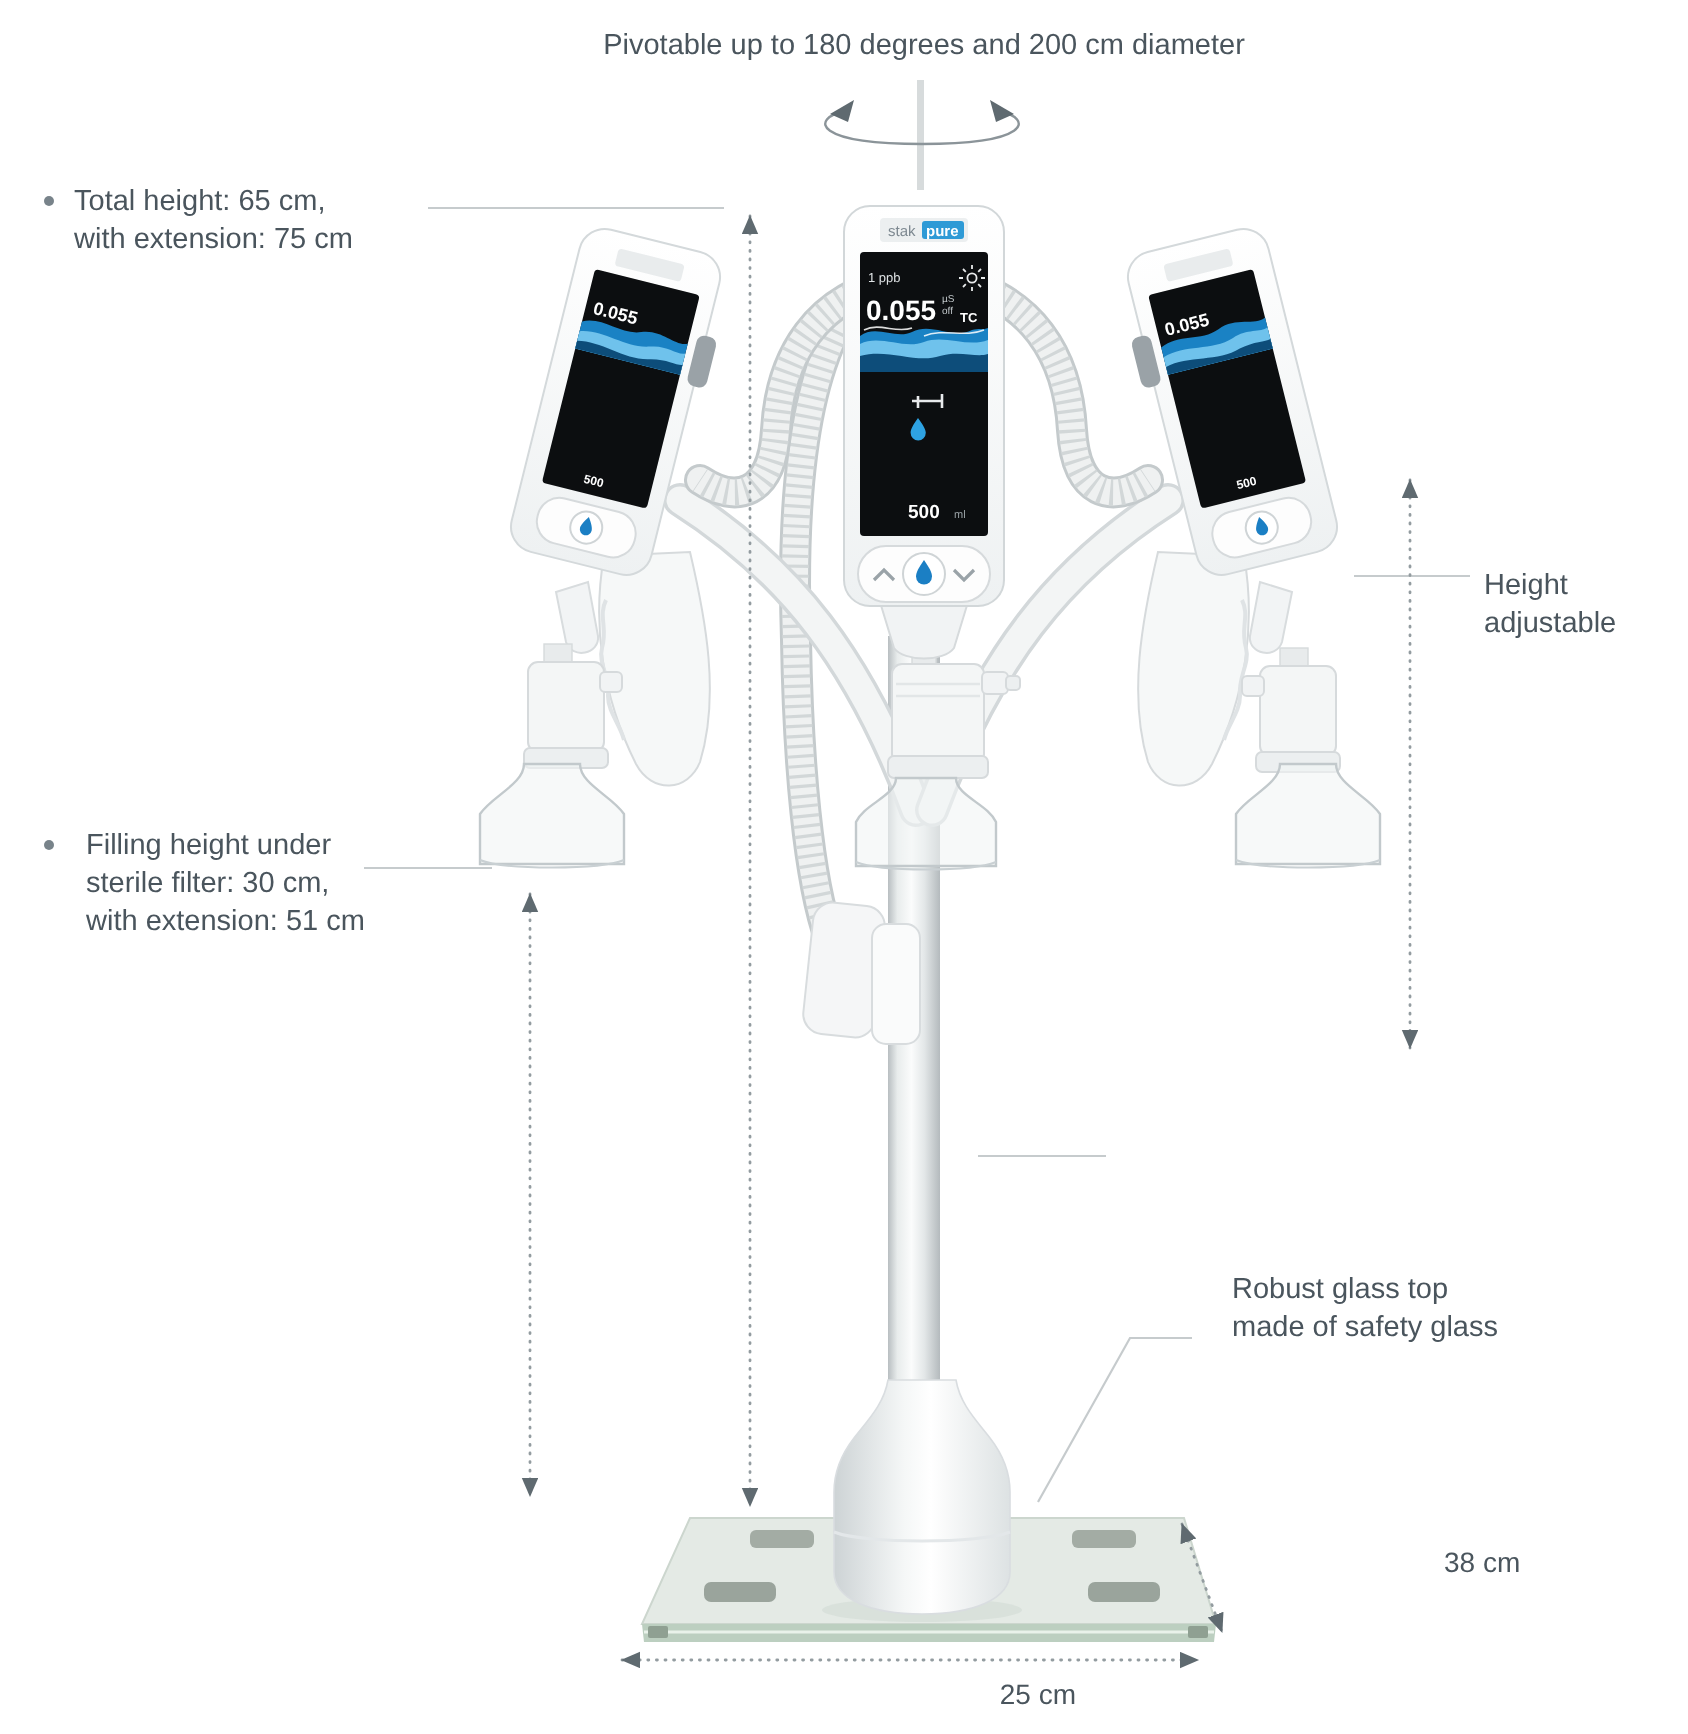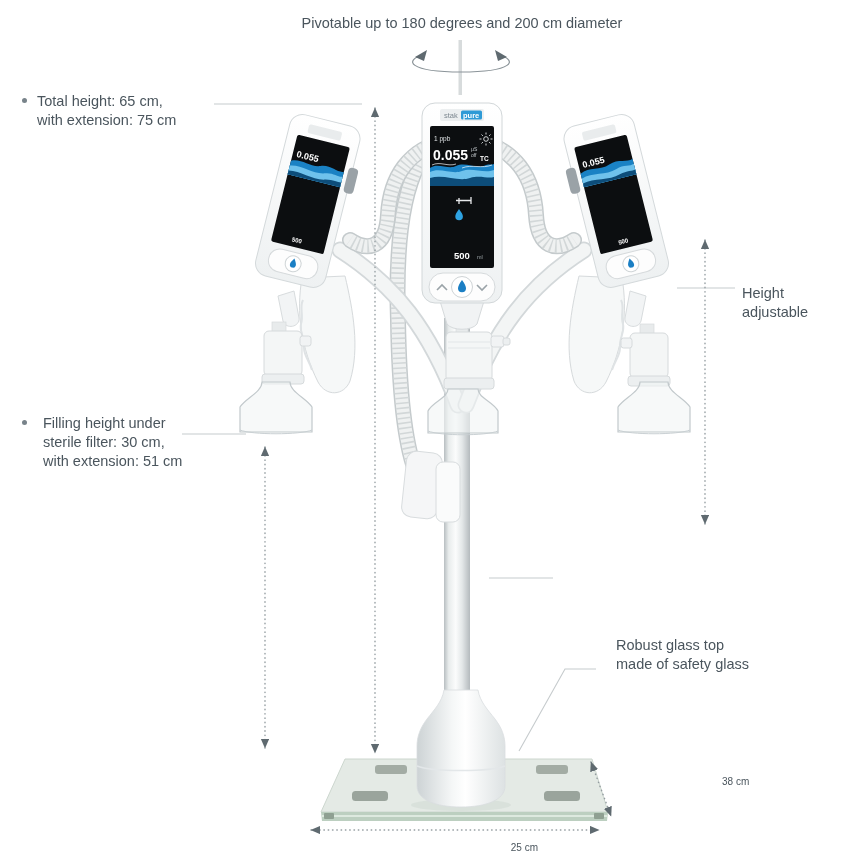--- a/index.html
+++ b/index.html
@@ -4,21 +4,21 @@
 <style>
   html,body{margin:0;padding:0;background:#ffffff;}
   #stage{position:relative;width:844px;height:867px;background:#ffffff;overflow:hidden;
          font-family:"Liberation Sans",sans-serif;color:#4a555d;}
   #art{position:absolute;left:0;top:0;z-index:1;}
   .note{position:absolute;z-index:2;font-size:14.5px;line-height:19px;color:#4a555d;}
   .note .ln{white-space:nowrap;}
   .bulleted{display:flex;gap:10px;}
   .bullet{width:5px;height:5px;border-radius:50%;background:#78838a;margin-top:6px;flex:0 0 auto;}
   .center{text-align:center;}
-  .dim{font-size:10px;}
+  .dim{font-size:14px;}
 </style>
 </head>
 <body>
 
 <div id="stage">
 
 <svg id="art" width="844" height="867" viewBox="0 0 844 867">
   <defs>
     <linearGradient id="poleGrad" x1="0" y1="0" x2="1" y2="0">
       <stop offset="0" stop-color="#b8bec1"></stop>

